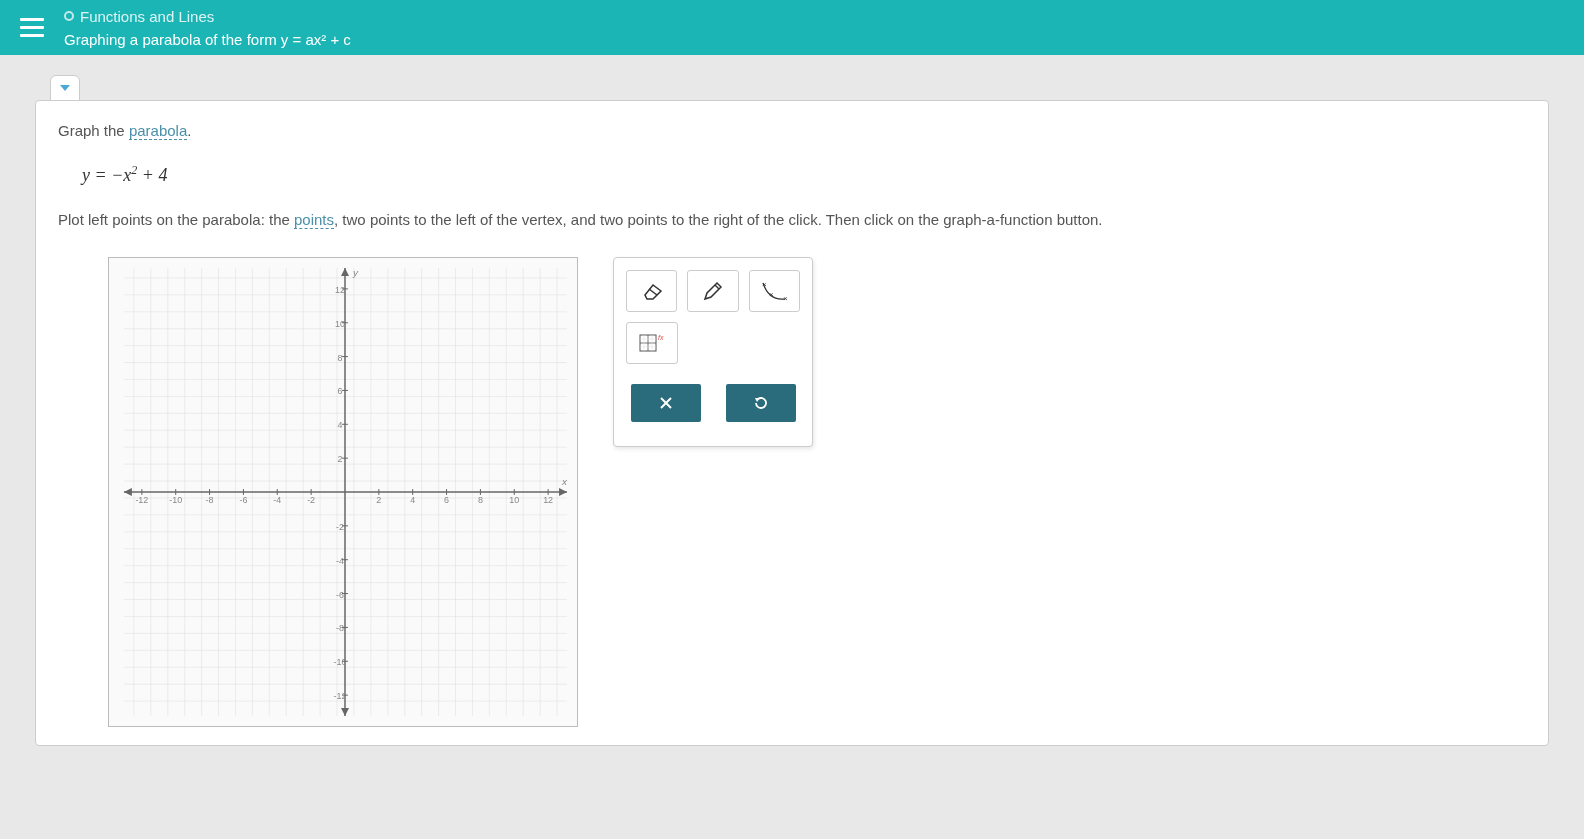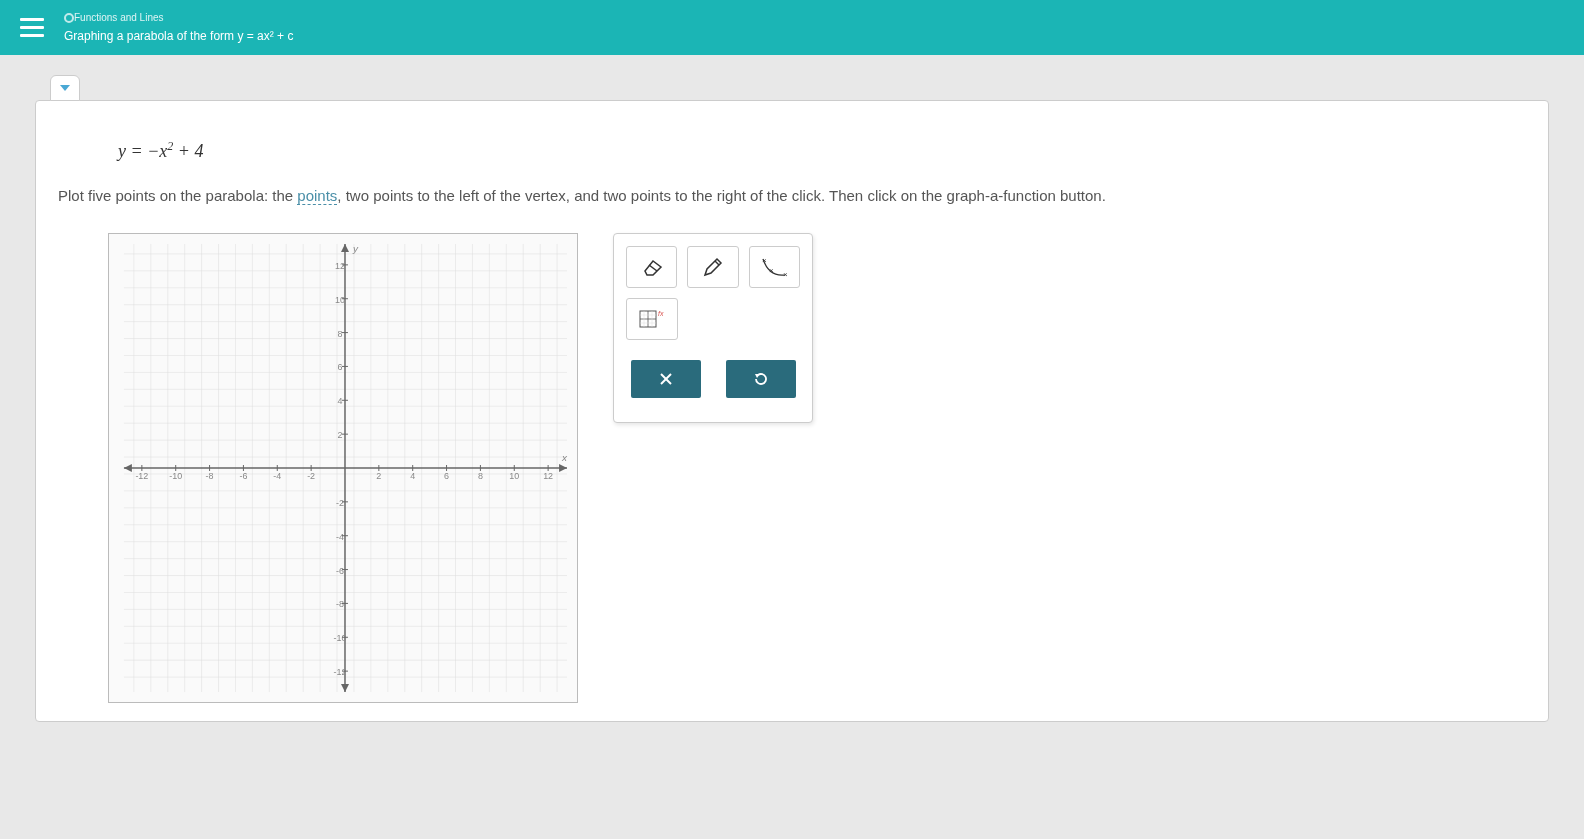--- a/index.html
+++ b/index.html
@@ -36,34 +36,35 @@
       height: 3px;
       background: white;
       border-radius: 1px;
     }
     .header-text {
       display: flex;
       flex-direction: column;
       justify-content: center;
     }
     .header-category {
-      font-size: 10px;
+      font-size: 15px;
       opacity: 0.85;
       display: flex;
       align-items: center;
+      gap: 6px;
     }
     .header-category-icon {
       width: 10px;
       height: 10px;
       border-radius: 50%;
       border: 2px solid white;
       opacity: 0.85;
     }
     .header-title {
-      font-size: 12px;
+      font-size: 15px;
       margin-top: 6px;
     }
     .content {
       padding: 20px 35px;
     }
     .collapse-tab {
       width: 30px;
       height: 26px;
       background: white;
       border: 1px solid #ccc;
@@ -96,21 +97,21 @@
     }
     .link-term {
       color: #4a8fa8;
       border-bottom: 1px dashed #4a8fa8;
       cursor: pointer;
     }
     .equation {
       font-family: 'Times New Roman', serif;
       font-style: italic;
       font-size: 18px;
-      margin: 18px 0 18px 60px;
+      margin: 18px 0 18px 24px;
       color: #333;
     }
     .equation sup {
       font-size: 12px;
     }
     .work-area {
       display: flex;
       gap: 35px;
       margin-top: 25px;
     }
@@ -197,25 +198,28 @@
     </div>
     <div class="header-title">Graphing a parabola of the form y = ax² + c</div>
   </div>
 </div>
 
 <div class="content">
   <div class="collapse-tab">
     <div class="chevron-down"></div>
   </div>
   <div class="question-box">
+    <p>
+      <span>Graph the </span><span class="link-term">parabola</span><span>.</span>
+    </p>
     <div class="equation">
       <span style="font-style:italic;">y</span> = −<span style="font-style:italic;">x</span><sup>2</sup> + 4
     </div>
     <p>
-      <span>Plot five points on the parabola: the </span><span class="link-term">points</span><span>, two points to the left of the vertex, and two points to the right of the click. Then click on the graph-a-function button.</span>
+      <span>Plot left points on the parabola: the </span><span class="link-term">points</span><span>, two points to the left of the vertex, and two points to the right of the click. Then click on the graph-a-function button.</span>
     </p>
 
     <div class="work-area">
       <div class="graph-container">
         <svg class="graph-svg" viewBox="0 0 470 470">
 
           <g stroke="#ddd" stroke-width="0.5">
 
             <line x1="25" y1="10" x2="25" y2="460"></line>
               <line x1="42" y1="10" x2="42" y2="460"></line>

